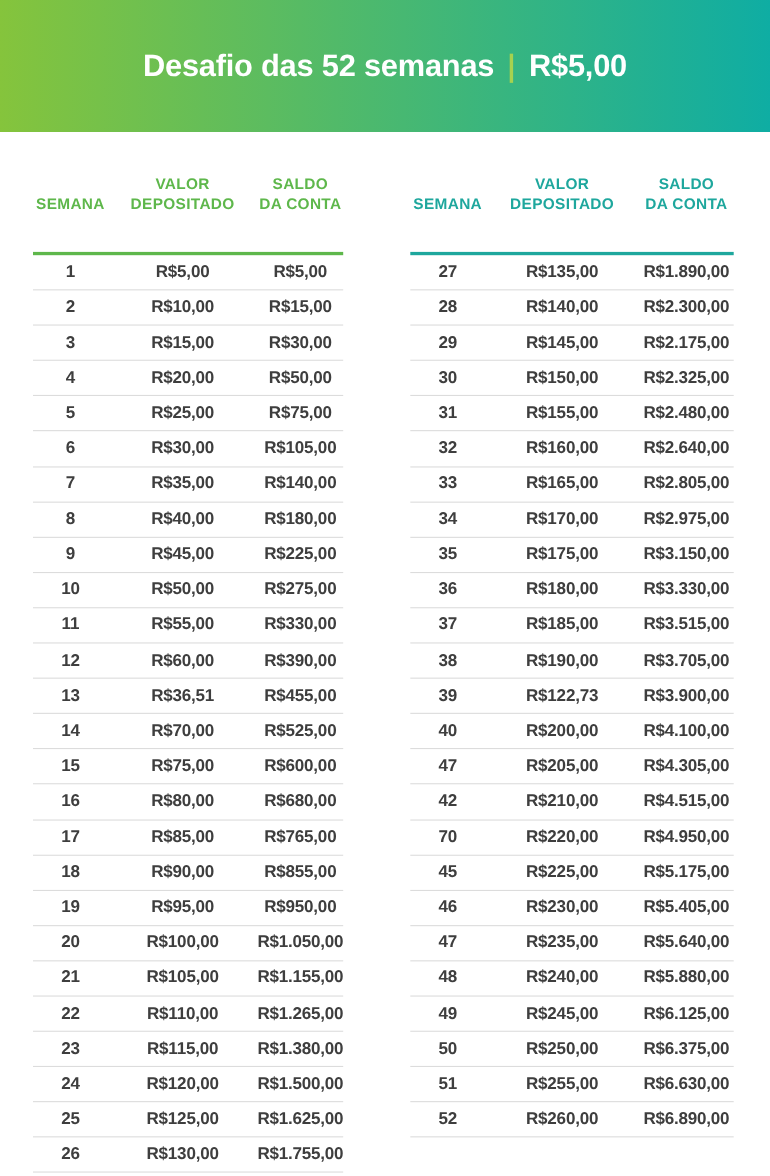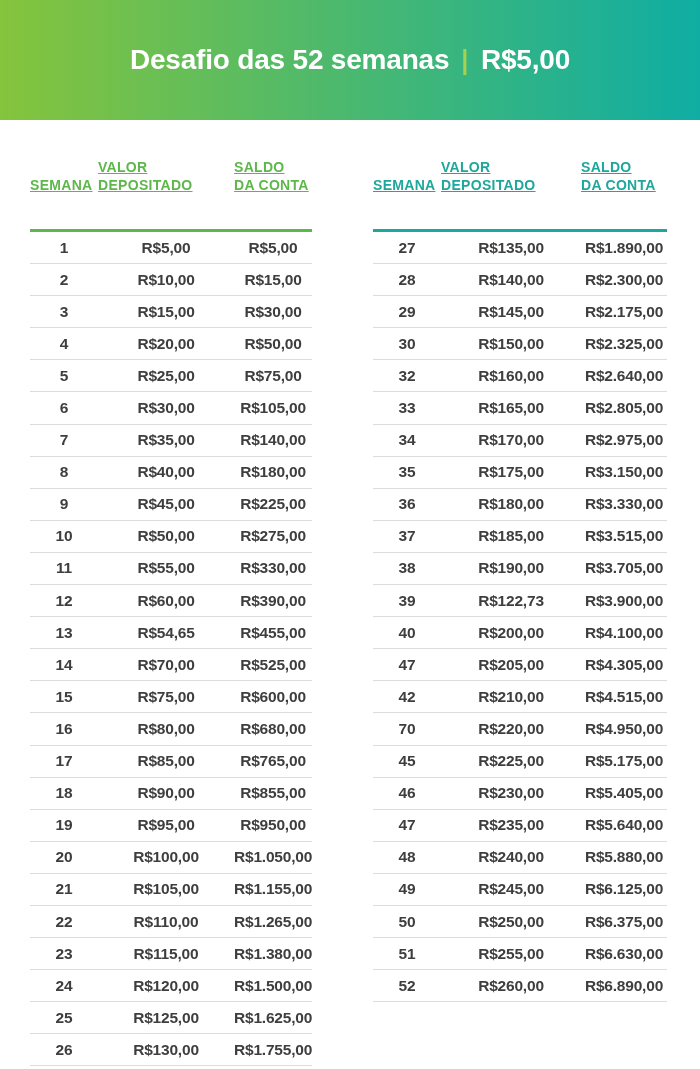--- a/index.html
+++ b/index.html
@@ -44,27 +44,27 @@
   .tbl-0 { width: 282px; --cols: 68px 136px 78px; }
   .tbl-1 { width: 294px; --cols: 68px 140px 86px; }
   .thead {
     display: grid;
     grid-template-columns: var(--cols);
     align-items: end;
     height: 38px;
     margin-bottom: 35px;
   }
   .th {
+    text-align: center;
     font-size: 14px;
     font-weight: 700;
     letter-spacing: 0.3px;
     line-height: 1.25;
     white-space: pre-line;
     color: var(--accent);
-    text-decoration: underline;
   }
   .tbody {
     border-top: 3px solid var(--accent);
   }
   .tr {
     display: grid;
     grid-template-columns: var(--cols);
     align-items: center;
     height: 32.1px;
     box-sizing: border-box;
@@ -155,21 +155,21 @@
           <div class="td">R$55,00</div>
           <div class="td">R$330,00</div>
         </div>
         <div class="tr">
           <div class="td">12</div>
           <div class="td">R$60,00</div>
           <div class="td">R$390,00</div>
         </div>
         <div class="tr">
           <div class="td">13</div>
-          <div class="td">R$54,65</div>
+          <div class="td">R$36,51</div>
           <div class="td">R$455,00</div>
         </div>
         <div class="tr">
           <div class="td">14</div>
           <div class="td">R$70,00</div>
           <div class="td">R$525,00</div>
         </div>
         <div class="tr">
           <div class="td">15</div>
           <div class="td">R$75,00</div>
@@ -255,20 +255,25 @@
           <div class="td">29</div>
           <div class="td">R$145,00</div>
           <div class="td">R$2.175,00</div>
         </div>
         <div class="tr">
           <div class="td">30</div>
           <div class="td">R$150,00</div>
           <div class="td">R$2.325,00</div>
         </div>
         <div class="tr">
+          <div class="td">31</div>
+          <div class="td">R$155,00</div>
+          <div class="td">R$2.480,00</div>
+        </div>
+        <div class="tr">
           <div class="td">32</div>
           <div class="td">R$160,00</div>
           <div class="td">R$2.640,00</div>
         </div>
         <div class="tr">
           <div class="td">33</div>
           <div class="td">R$165,00</div>
           <div class="td">R$2.805,00</div>
         </div>
         <div class="tr">

